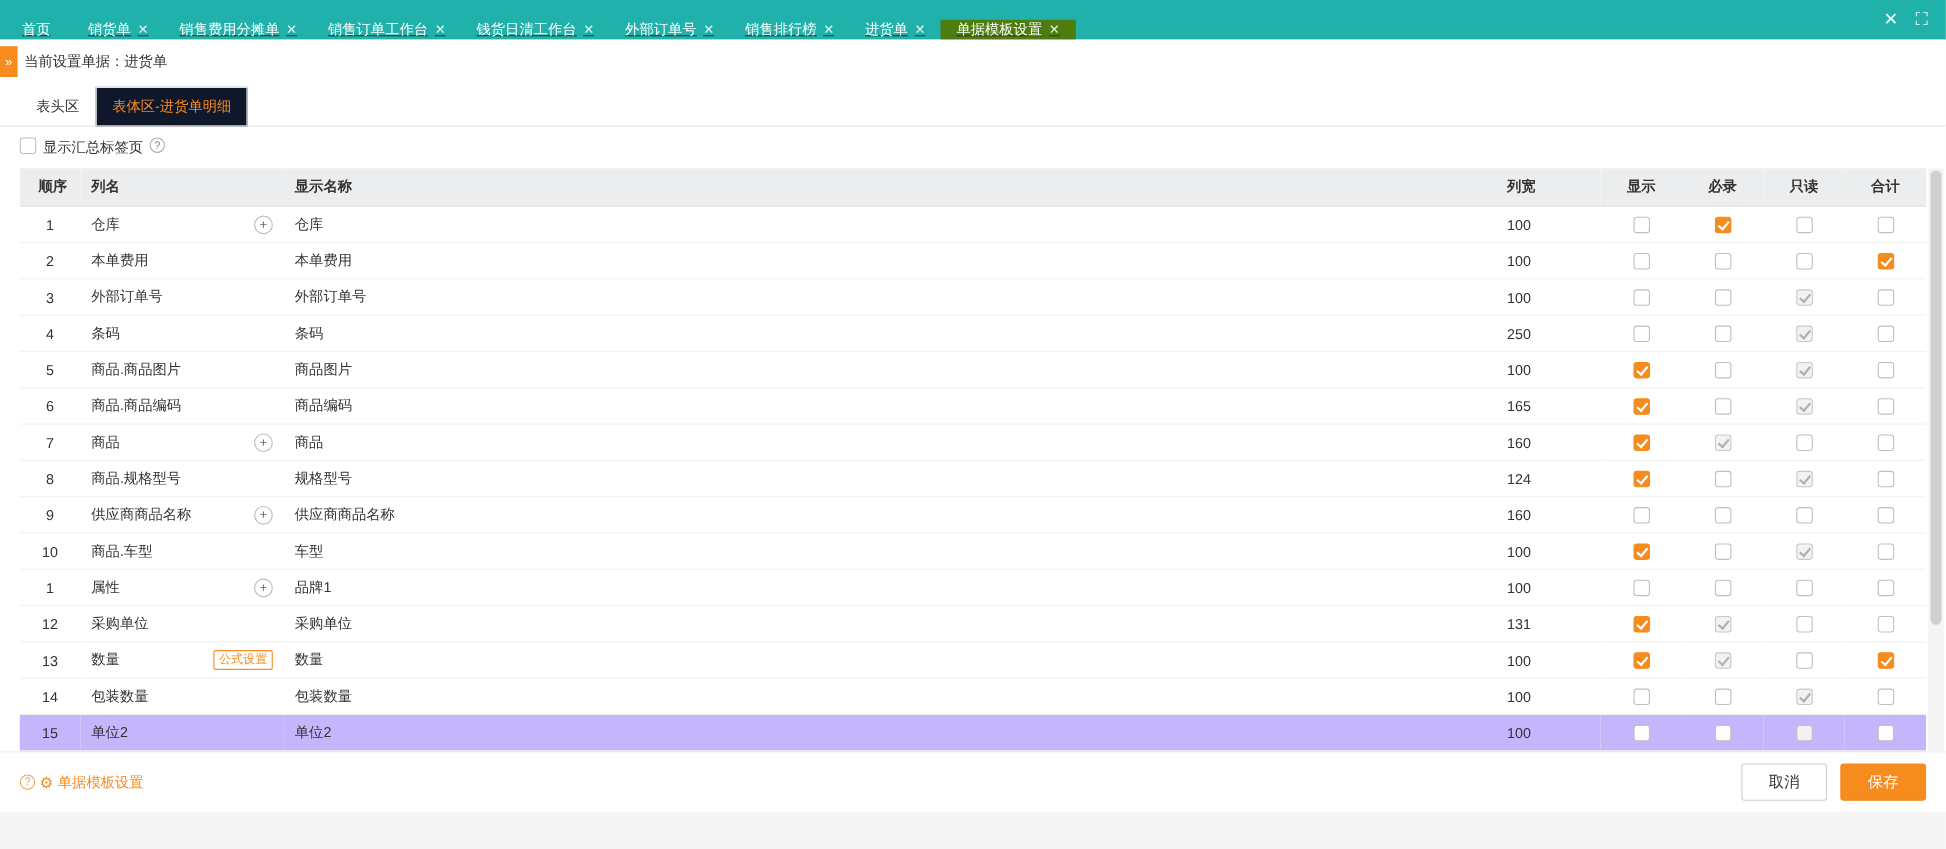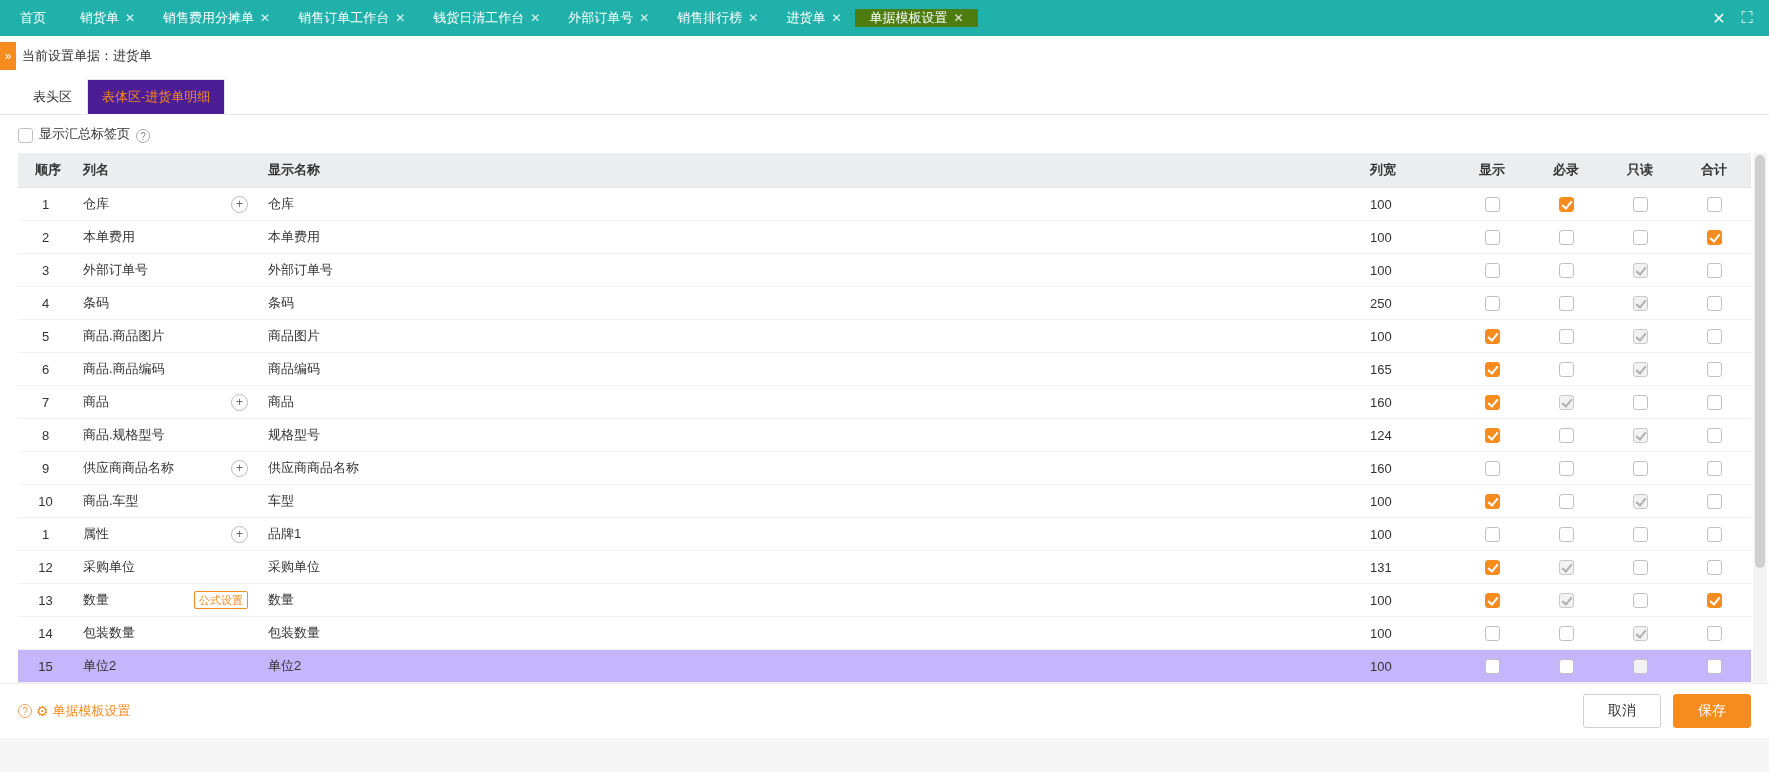--- a/index.html
+++ b/index.html
@@ -1,41 +1,41 @@
 <!DOCTYPE html>
 <html><head>
 <meta charset="utf-8">
 <style>
   * { box-sizing: border-box; margin: 0; padding: 0; }
   body { font-family: "Microsoft YaHei", Arial, sans-serif; font-size: 13px; color: #333; background: #f5f5f5; overflow: hidden; }
   
   
   .topbar { background: #20b2aa; height: 36px; display: flex; align-items: stretch; position: relative; }
-  .topbar .tabs { display: flex; align-items: center; }
+  .topbar .tabs { display: flex; align-items: flex-end; text-decoration: underline; }
   .tab { display: flex; align-items: center; padding: 0 14px; color: #fff; font-size: 13px; cursor: pointer; position: relative; white-space: nowrap; }
   .tab.home { padding: 0 20px; }
   .tab .close { margin-left: 6px; font-size: 12px; opacity: .85; line-height: 1; }
   .tab.active { background: #4d7c0f; }
   .topbar-right { margin-left: auto; display: flex; align-items: center; padding-right: 8px; }
   .topbar-right .icon { width: 28px; height: 28px; display: flex; align-items: center; justify-content: center; color: #fff; font-size: 16px; cursor: pointer; opacity: .95; }
 
   
   .page { background: #fff; position: relative; }
 
   
   .current-line { display: flex; align-items: center; padding: 6px 0; font-size: 13px; color: #333; border-bottom: 1px solid transparent; }
   .chevron-btn { background: #f68b1e; color: #fff; width: 16px; height: 28px; display: flex; align-items: center; justify-content: center; font-size: 12px; margin-right: 6px; cursor: pointer; }
   
   
   .subtab-row { padding: 2px 18px 0 18px; display: flex; border-bottom: 1px solid #e5e5e5; }
   .subtab { padding: 8px 14px 8px; color: #333; font-size: 13px; cursor: pointer; border: 1px solid transparent; border-bottom: none; margin-bottom: -1px; }
-  .subtab.active { color: #f68b1e; border-color: #e5e5e5; border-bottom: 1px solid #fff; background: #4c1d95; }
-
-  
-  .summary-row { padding: 10px 18px; display: flex; align-items: flex-end; gap: 6px; color: #333; }
+  .subtab.active { color: #f68b1e; border-color: #e5e5e5; border-bottom: 1px solid #fff; background: #0f172a; }
+
+  
+  .summary-row { padding: 10px 18px; display: flex; align-items: flex-start; gap: 6px; color: #333; }
   .summary-row .qmark { display: inline-flex; width: 14px; height: 14px; border: 1px solid #aaa; border-radius: 50%; align-items: center; justify-content: center; font-size: 10px; color: #888; cursor: pointer; }
 
   
   .table-wrap { padding: 0 18px; position: relative; }
   table { width: 100%; border-collapse: collapse; table-layout: fixed; }
   thead tr { background: #ecedee; }
   th { text-align: left; font-weight: 600; font-size: 13px; color: #333; padding: 8px 10px; border-bottom: 1px solid #e5e5e5; }
   th.center, td.center { text-align: center; }
   td { font-size: 13px; color: #333; padding: 7px 10px; border-bottom: 1px solid #f1f1f1; }
   tbody tr.hl { background: #c4b5fd; padding-left: 24px; }

